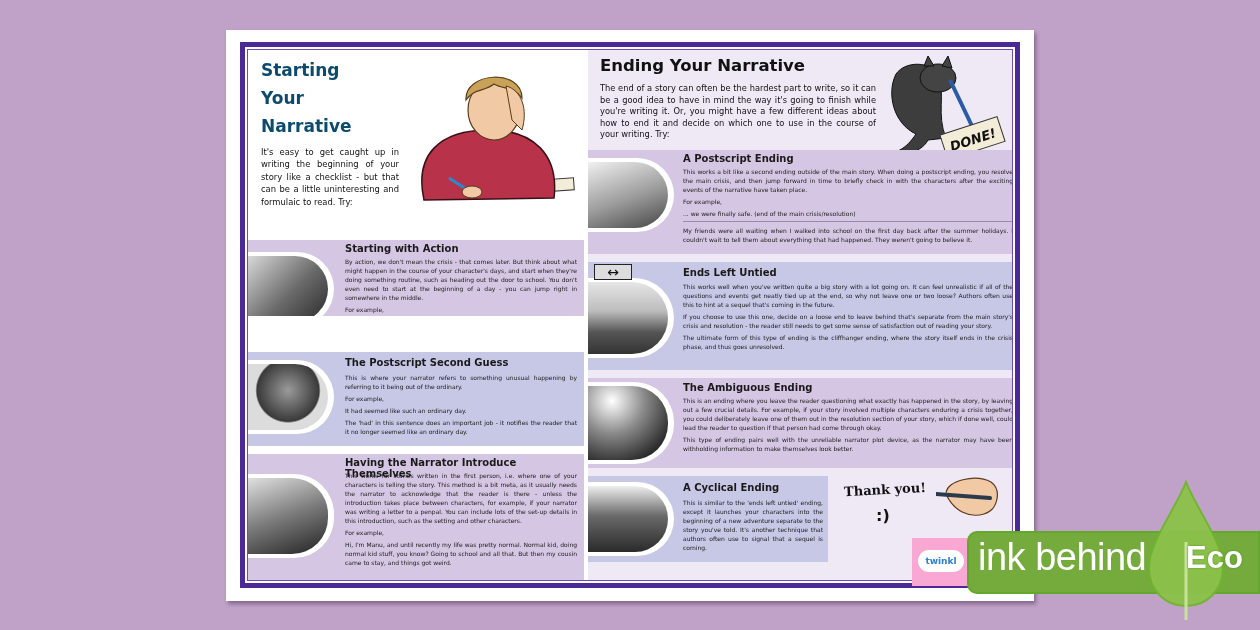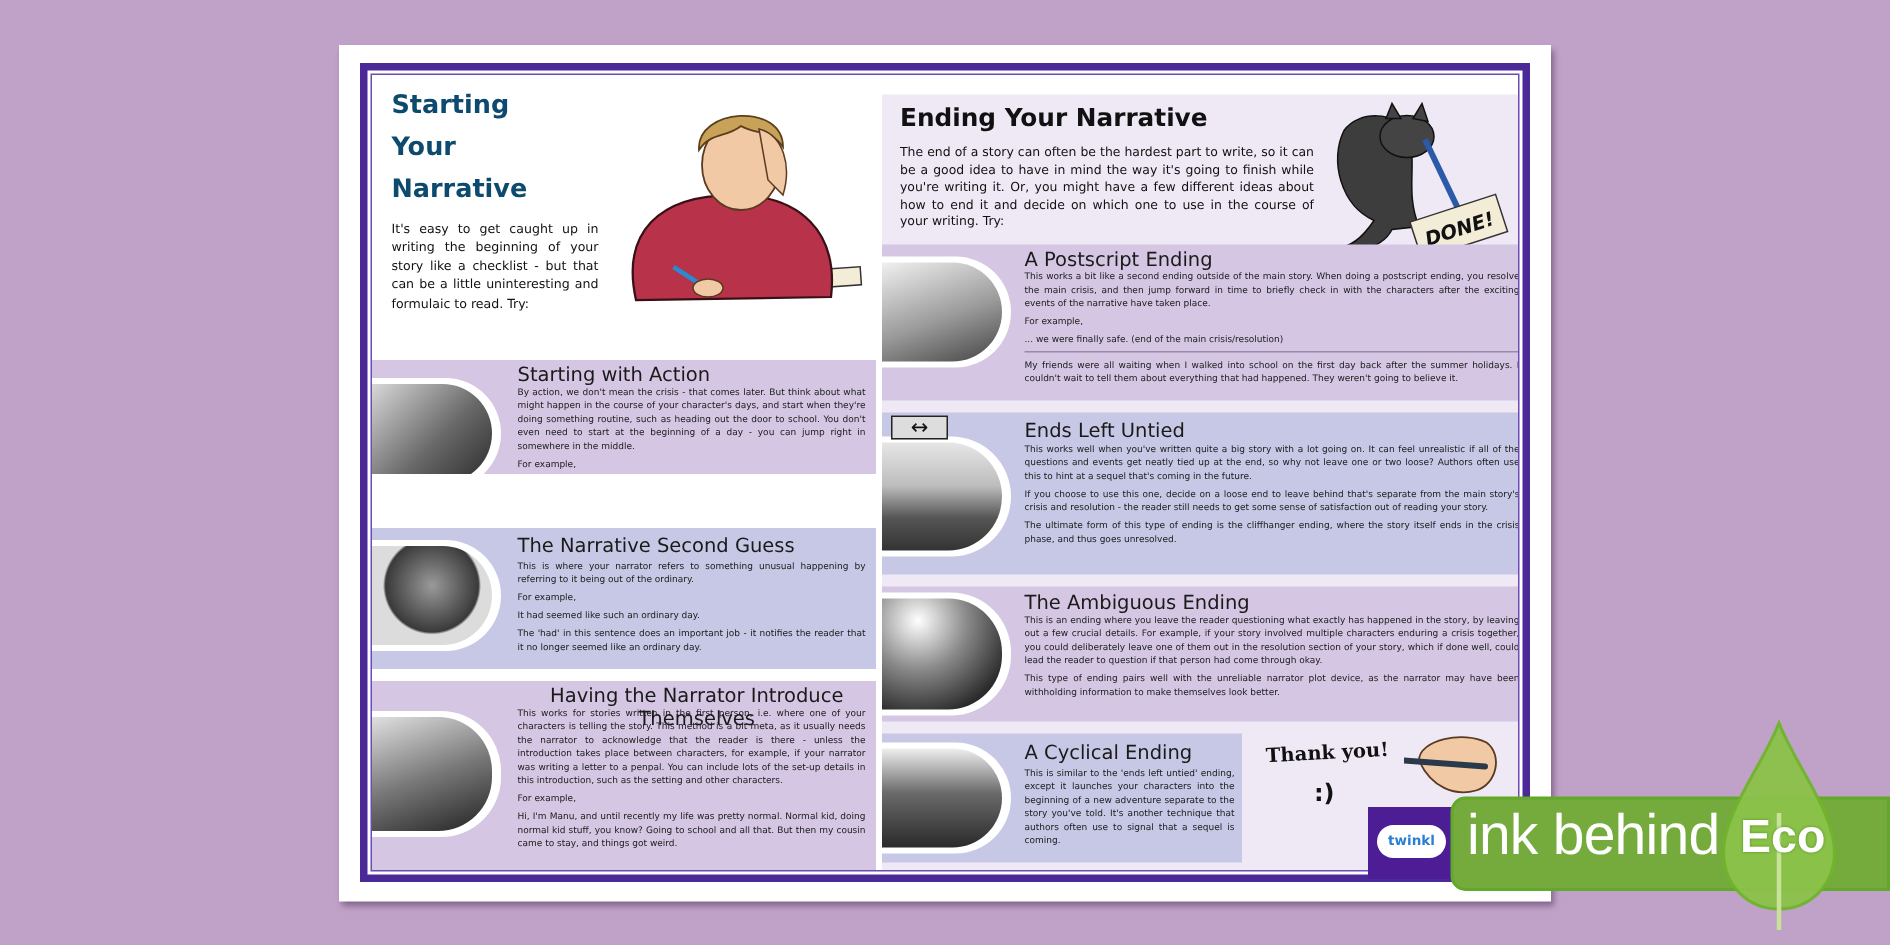--- a/index.html
+++ b/index.html
@@ -12,42 +12,42 @@
 
   
   .left { position: absolute; left: 0; top: 0; width: 336px; height: 100%; }
   .start-title { position: absolute; left: 13px; top: 6px; font-family: "DejaVu Sans", sans-serif; font-weight: bold; font-size: 17px; line-height: 28px; color: #0c4a6e; }
   .start-intro { position: absolute; left: 13px; top: 96px; width: 138px; font-size: 8.4px; line-height: 12.4px; color: #111; text-align: justify; }
   .boy { position: absolute; left: 146px; top: 10px; width: 190px; height: 150px; }
 
   .card { position: absolute; left: 0; overflow: hidden; }
   .card .pic { position: absolute; left: 0; width: 86px; height: 74px; background: #fff; border-radius: 0 40px 40px 0; padding: 4px 6px 4px 0; }
   .card .pic .ph { width: 100%; height: 100%; border-radius: 0 36px 36px 0; background: linear-gradient(135deg, #d8d8d8, #6a6a6a 55%, #2a2a2a); }
-  .card h3 { position: absolute; font-size: 13px; font-weight: normal; color: #1a1a1a; text-align: center; }
+  .card h3 { position: absolute; font-size: 10px; font-weight: bold; color: #1a1a1a; }
   .card .body { position: absolute; font-size: 6px; line-height: 9px; color: #1a1a1a; text-align: justify; }
   .card .body p { margin-bottom: 3px; }
 
   .c-lilac { background: #d5c7e3; }
   .c-blue { background: #c7c8e6; }
 
   
-  .right { position: absolute; left: 340px; top: 13px; width: 431px; height: 100%; background: #efe9f6; }
+  .right { position: absolute; left: 340px; top: 0; width: 431px; height: 100%; background: #efe9f6; }
   .end-title { position: absolute; left: 12px; top: 6px; font-size: 16.5px; font-weight: bold; color: #111; }
   .end-intro { position: absolute; left: 12px; top: 33px; width: 276px; font-size: 8.3px; line-height: 11.6px; color: #111; text-align: justify; }
   .cat { position: absolute; left: 288px; top: 4px; width: 130px; height: 104px; }
 
   .divider { border-top: 1px solid #9a8aa8; margin: 3px 0 4px 0; }
-  .twinkl { position: absolute; left: 666px; top: 508px; width: 84px; height: 48px; background: #4c1d95; }
+  .twinkl { position: absolute; left: 666px; top: 508px; width: 84px; height: 48px; background: #f9a8d4; }
   .twinkl-cloud { position: absolute; left: 6px; top: 12px; width: 46px; height: 22px; background: #fff; border-radius: 12px; display: flex; align-items: center; justify-content: center; font-size: 9px; font-weight: bold; color: #2a7fd4; }
 
   
   .eco-bar { position: absolute; left: 967px; top: 531px; width: 293px; height: 63px; background: #74ab3c; border: 2px solid #62a82a; border-radius: 10px 0 0 10px; }
   .eco-text { position: absolute; left: 978px; top: 536px; font-family: "Liberation Sans", sans-serif; font-size: 38px; color: #fff; letter-spacing: -0.5px; }
   .leaf { position: absolute; left: 1145px; top: 480px; width: 82px; height: 140px; }
-  .eco-word { position: absolute; left: 1160px; top: 540px; font-family: "Liberation Sans", sans-serif; font-weight: bold; font-size: 31px; color: #fff; text-shadow: 0 0 2px #4f8f1c; text-align: right; }
+  .eco-word { position: absolute; left: 1186px; top: 540px; font-family: "Liberation Sans", sans-serif; font-weight: bold; font-size: 31px; color: #fff; text-shadow: 0 0 2px #4f8f1c; text-align: right; }
 </style>
 </head>
 <body>
 
 <div class="sheet">
   <div class="frame">
     <div class="inner">
 
       <div class="left">
         <div class="start-title">
@@ -76,21 +76,21 @@
             <p>By action, we don't mean the crisis - that comes later. But think about what might happen in the course of your character's days, and start when they're doing something routine, such as heading out the door to school. You don't even need to start at the beginning of a day - you can jump right in somewhere in the middle.</p>
             <p>For example,</p>
             <p>Milly sighed and opened the car door, collecting her school bag off the back seat.</p>
           </div>
         </div>
 
         <div class="card c-blue" style="top:302px; width:336px; height:94px;">
           <div class="pic" style="top:8px;">
               <div class="ph" style="background:radial-gradient(circle at 50% 40%, #9a9a9a, #3a3a3a 55%, #dcdcdc 58%);"></div>
             </div>
-          <h3 style="left:97px; top:5px;">The Narrative Second Guess</h3>
+          <h3 style="left:97px; top:5px;">The Postscript Second Guess</h3>
           <div class="body" style="left:97px; top:21px; width:232px;">
             <p>This is where your narrator refers to something unusual happening by referring to it being out of the ordinary.</p>
             <p>For example,</p>
             <p>It had seemed like such an ordinary day.</p>
             <p>The 'had' in this sentence does an important job - it notifies the reader that it no longer seemed like an ordinary day.</p>
           </div>
         </div>
 
         <div class="card c-lilac" style="top:404px; width:336px; height:126px;">
           <div class="pic" style="top:20px; height:84px;">

